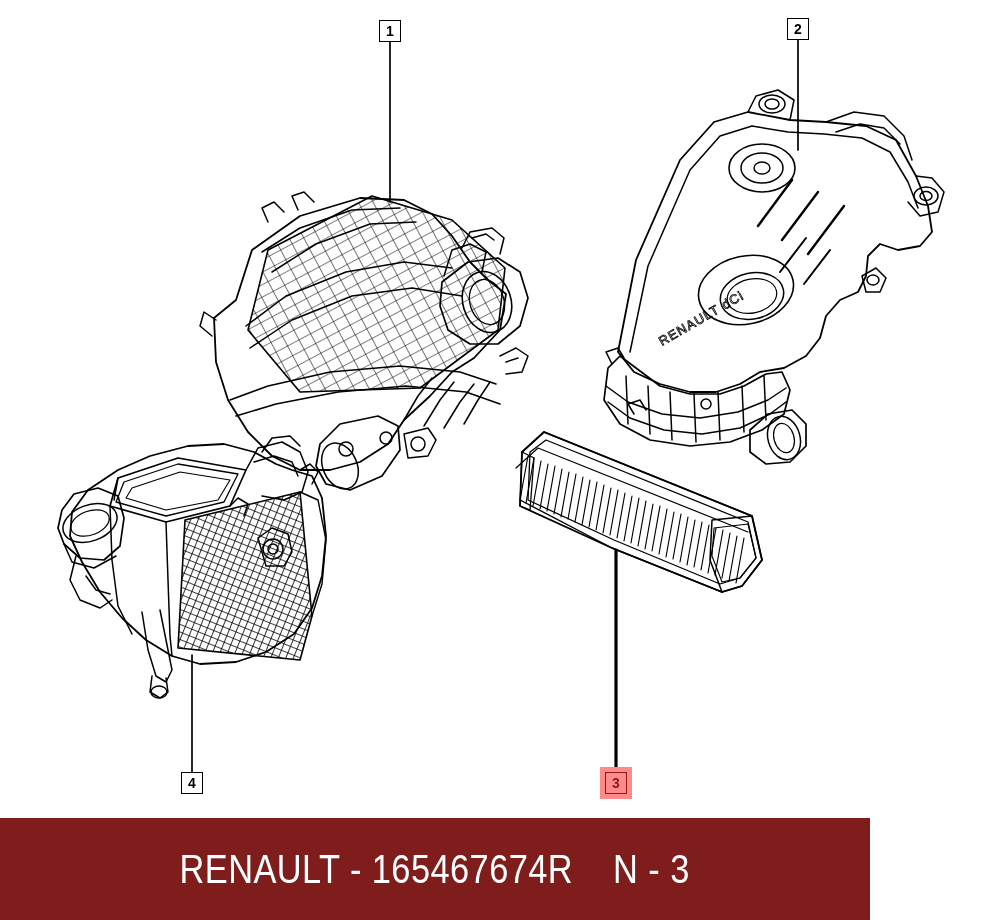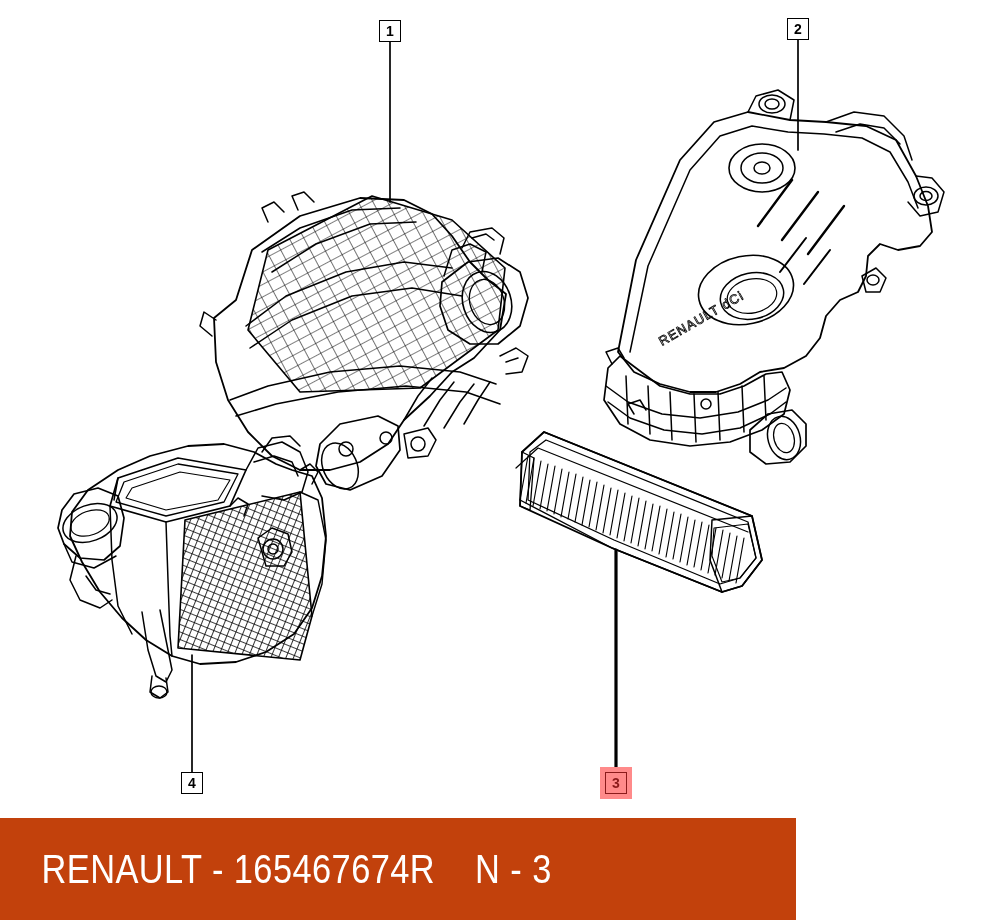--- a/index.html
+++ b/index.html
@@ -51,25 +51,26 @@
     border-color: #8b1a1a;
     color: #8b1a1a;
     box-shadow: 0 0 0 5px #ff8a8a;
   }
 
   
   #footer-bar {
     position: absolute;
     left: 0;
     top: 818px;
-    width: 796px;
+    width: 870px;
     height: 102px;
-    background: #c2410c;
+    background: #7f1d1d;
     display: flex;
     align-items: center;
+    justify-content: center;
   }
   #footer-text {
     color: #ffffff;
     font-family: "Liberation Sans Narrow", "Liberation Sans", sans-serif;
     font-size: 40px;
     font-weight: 400;
     letter-spacing: 0.5px;
     transform: scaleX(0.86);
     transform-origin: center;
     white-space: pre;

